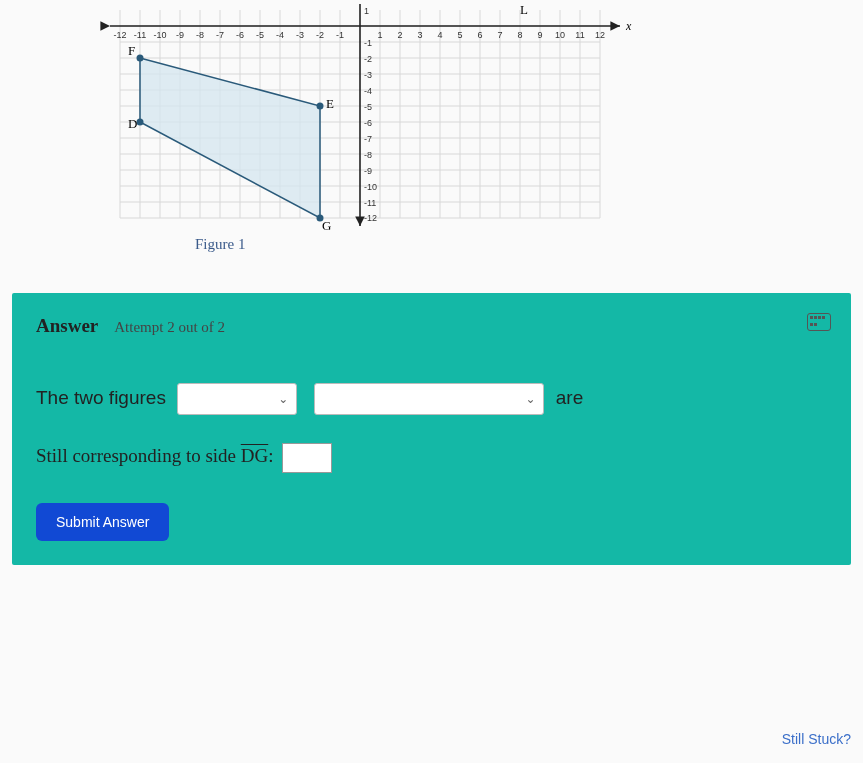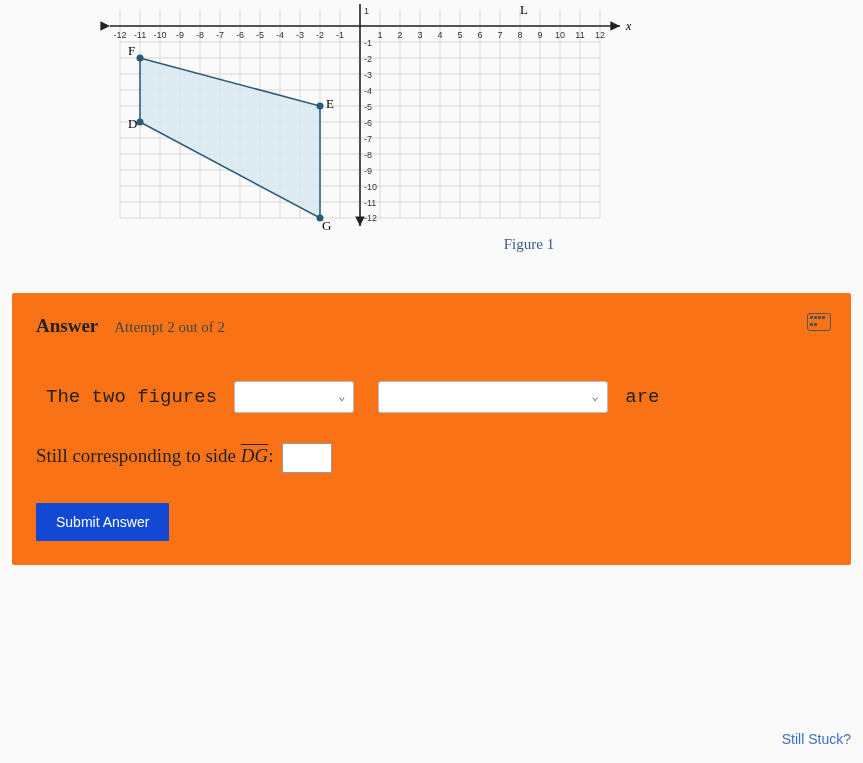--- a/index.html
+++ b/index.html
@@ -13,24 +13,23 @@
     }
     .figure-area {
       padding: 0 0 10px 100px;
     }
     .figure-caption {
       color: #3a5a8a;
       font-family: Georgia, serif;
       font-size: 15px;
       margin-left: 95px;
       margin-top: 2px;
-      text-align: center;
     }
     .answer-panel {
-      background: #f97316;
+      background: #14b8a6;
       margin: 30px 12px 0 12px;
       padding: 22px 24px 24px 24px;
       border-radius: 2px;
       position: relative;
     }
     .answer-header {
       margin-bottom: 40px;
     }
     .answer-title {
       font-weight: bold;
@@ -59,22 +58,21 @@
       cursor: pointer;
     }
     .keyboard-icon span {
       width: 3px; height: 3px; background: #555;
     }
     .sentence {
       font-size: 19px;
       color: #222;
       line-height: 2.2;
       margin-bottom: 18px;
-      font-family: Liberation Mono, monospace;
-      margin-left: 10px;
+      font-family: Liberation Sans, sans-serif;
     }
     .dropdown {
       display: inline-flex;
       align-items: center;
       justify-content: flex-end;
       background: #fff;
       border: 1px solid #bbb;
       border-radius: 3px;
       height: 32px;
       vertical-align: middle;
@@ -98,31 +96,30 @@
       margin-left: 4px;
     }
     .side-row {
       font-size: 19px;
       color: #222;
       margin: 24px 0 30px 0;
       font-family: Georgia, serif;
     }
     .overline {
       text-decoration: overline;
-      font-style: italic;
     }
     .submit-btn {
       background: #1149d4;
       color: #fff;
       border: none;
       padding: 11px 20px;
       font-size: 14px;
       font-family: Arial, sans-serif;
       cursor: pointer;
-      border-radius: 1px;
+      border-radius: 6px;
     }
     .still-stuck {
       position: absolute;
       bottom: 16px;
       right: 12px;
       color: #3b6fc9;
       font-size: 14px;
       font-family: Arial, sans-serif;
       cursor: pointer;
     }

